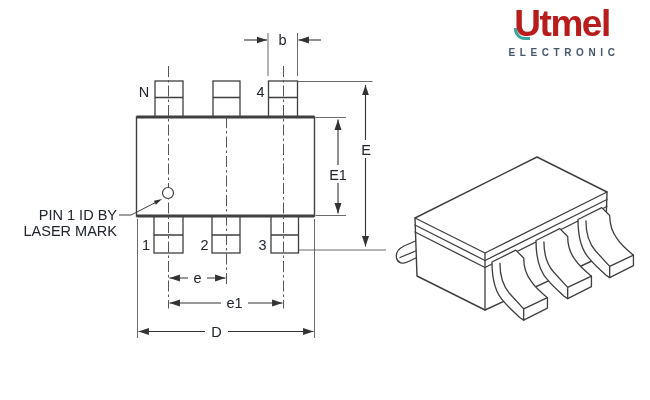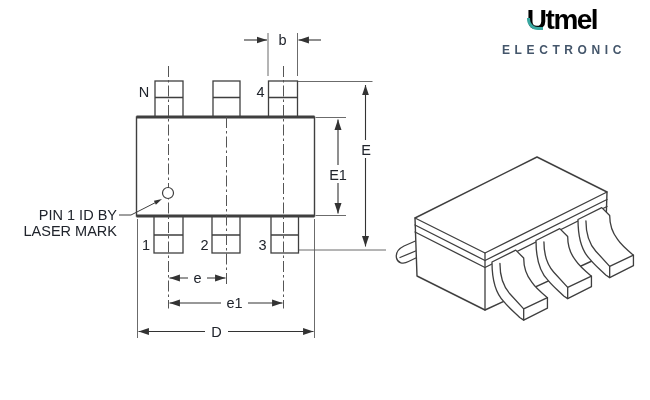--- a/index.html
+++ b/index.html
@@ -6,26 +6,26 @@
   .canvas{position:relative;width:650px;height:400px;background:#ffffff;overflow:hidden;
           font-family:"Liberation Sans",sans-serif;}
   .diagram-svg{position:absolute;left:0;top:0;}
   svg text{font-family:"Liberation Sans",sans-serif;fill:#20242c;}
   .dim-label{font-size:14.5px;}
   .pin-label{font-size:14.5px;}
   .note-label{font-size:14.5px;}
 
   
   .logo{position:absolute;top:5px;right:14px;width:148px;text-align:center;}
-  .logo .brand{position:relative;display:inline-block;font-size:28px;font-weight:800;
-               letter-spacing:-1.5px;line-height:1.05;color:#000000;}
+  .logo .brand{position:relative;display:inline-block;font-size:37px;font-weight:800;
+               letter-spacing:-1.5px;line-height:1.05;color:#b91c1c;}
   .logo .brand .u-accent{position:absolute;left:0px;bottom:4px;width:13px;height:9px;
                border:3px solid #38a7a0;border-top:none;border-right:none;
                border-radius:0 0 0 11px;}
-  .logo .tagline{margin-top:9px;font-size:12px;font-weight:bold;letter-spacing:4.6px;
+  .logo .tagline{margin-top:3px;font-size:10px;font-weight:bold;letter-spacing:4.6px;
                color:#44566b;padding-left:4px;}
 </style>
 </head>
 <body>
 
 <div class="canvas">
 
   <svg class="diagram-svg" width="650" height="400" viewBox="0 0 650 400">
     <defs>
       <marker id="ah" markerWidth="11" markerHeight="9" refX="9.5" refY="4" orient="auto-start-reverse">

